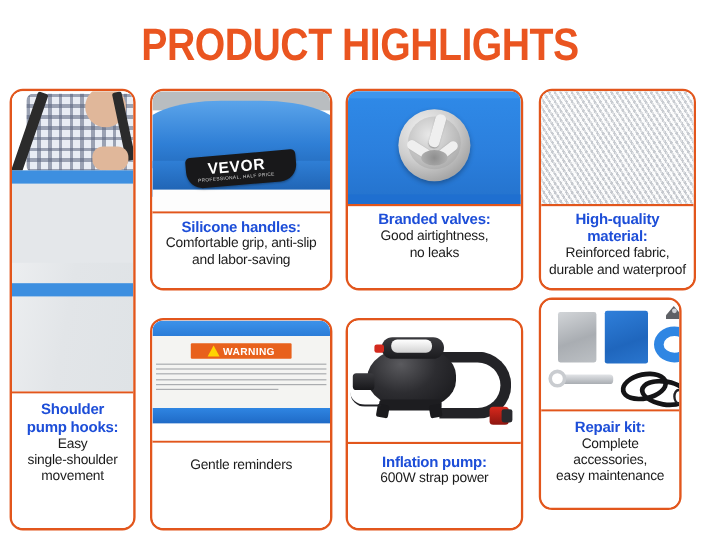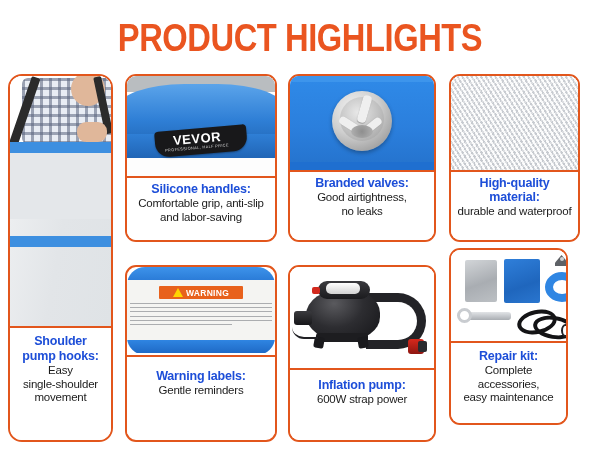--- a/index.html
+++ b/index.html
@@ -34,39 +34,39 @@
   .cap-title{
     color:#1d4ed8;font-weight:bold;font-size:12.5px;line-height:14px;
     letter-spacing:-0.2px;
   }
   .cap-desc{
     color:#1b1b1b;font-size:11.5px;line-height:13.5px;letter-spacing:-0.2px;
     margin-top:1px;
   }
 
   
-  #card-shoulder{left:8px;top:74px;width:105px;height:368px;border-radius:14px;}
+  #card-shoulder{left:8px;top:74px;width:105px;height:368px;}
   #card-shoulder .media{height:250px;}
   #card-shoulder .caption{height:112px;padding-top:6px;}
   #card-shoulder .cap-title{font-size:12.5px;line-height:14.5px;}
 
   #card-handles{left:125px;top:74px;width:152px;height:168px;}
   #card-handles .media{height:100px;}
   #card-handles .caption{height:64px;}
 
   #card-valves{left:288px;top:74px;width:148px;height:168px;}
   #card-valves .media{height:94px;}
   #card-valves .caption{height:70px;}
 
   #card-material{left:449px;top:74px;width:131px;height:168px;}
   #card-material .media{height:94px;}
   #card-material .caption{height:70px;}
 
   #card-warning{left:125px;top:265px;width:152px;height:177px;}
-  #card-warning .media{height:88px;border-radius:18px;}
+  #card-warning .media{height:100px;}
   #card-warning .caption{height:77px;padding-top:12px;}
 
   #card-pump{left:288px;top:265px;width:148px;height:177px;}
   #card-pump .media{height:101px;}
   #card-pump .caption{height:72px;padding-top:8px;}
 
   #card-repair{left:449px;top:248px;width:119px;height:177px;}
   #card-repair .media{height:91px;}
   #card-repair .caption{height:82px;padding-top:6px;}
 
@@ -354,20 +354,21 @@
   </div>
 
   <div class="card" id="card-material">
     <div class="media">
       <div class="fb-scene"></div>
     </div>
     <div class="divider"></div>
     <div class="caption">
       <div class="cap-title">High-quality material:</div>
       <div class="cap-desc">
+        <div>Reinforced fabric,</div>
         <div>durable and waterproof</div>
       </div>
     </div>
   </div>
 
   <div class="card" id="card-warning">
     <div class="media">
       <div class="wn-scene">
         <div class="wn-bluetop"></div>
         <div class="wn-white"></div>
@@ -382,21 +383,20 @@
             <i></i>
             <i></i>
             <i></i>
             <i></i>
             <i></i>
         </div>
       </div>
     </div>
     <div class="divider"></div>
     <div class="caption">
-      <div class="cap-title">Warning labels:</div>
       <div class="cap-desc">
         <div>Gentle reminders</div>
       </div>
     </div>
   </div>
 
   <div class="card" id="card-pump">
     <div class="media">
       <div class="pm-scene">
         <div class="pm-hose"></div>

